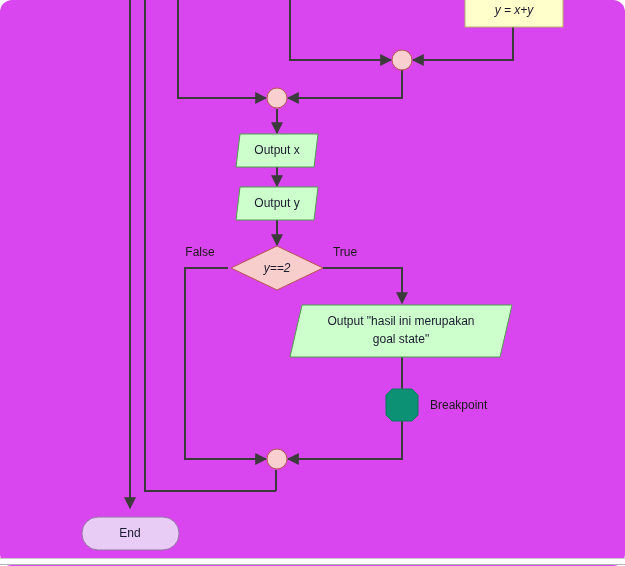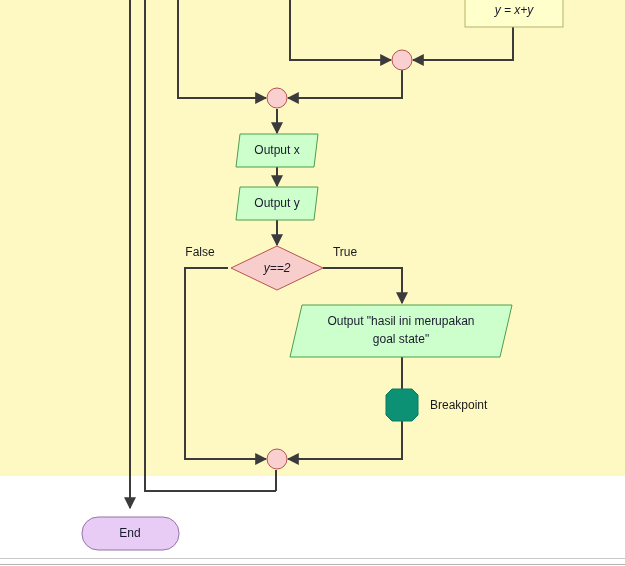--- a/index.html
+++ b/index.html
@@ -10,22 +10,23 @@
   }
   body {
     width: 625px;
     height: 566px;
     overflow: hidden;
     font-family: "Liberation Sans", sans-serif;
   }
   #canvas {
     position: relative;
     width: 625px;
-    height: 476px;
-    background: #fef9c3;
+    height: 566px;
+    background: #d946ef;
+    border-radius: 12px;
   }
   #flow-svg {
     position: absolute;
     left: 0;
     top: 0;
     width: 625px;
     height: 566px;
     display: block;
   }
   .node-text {

